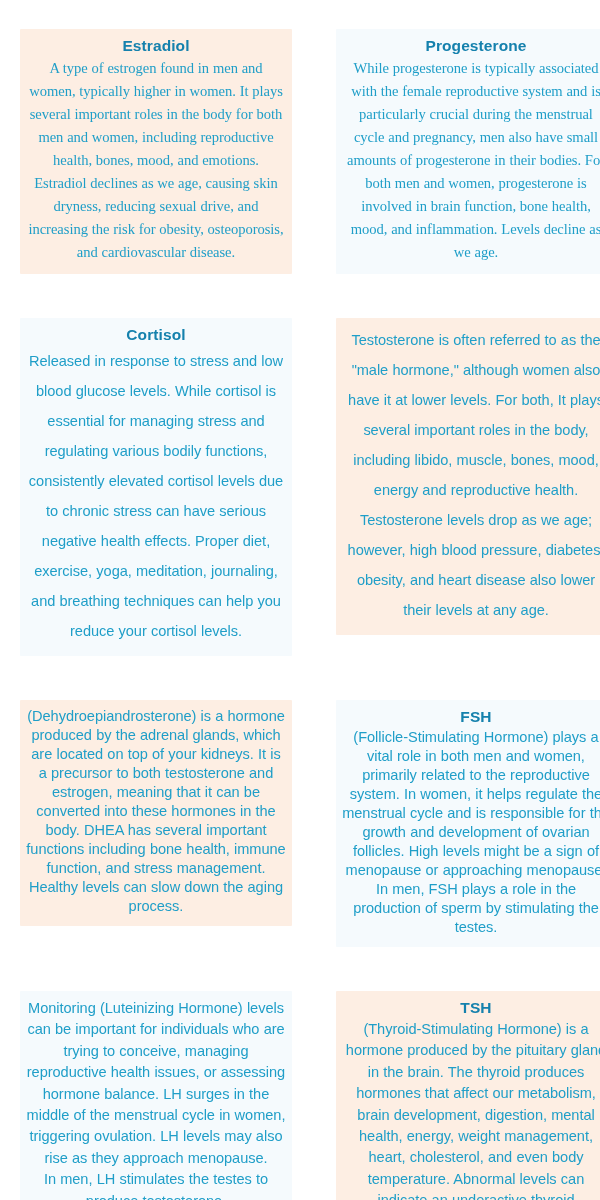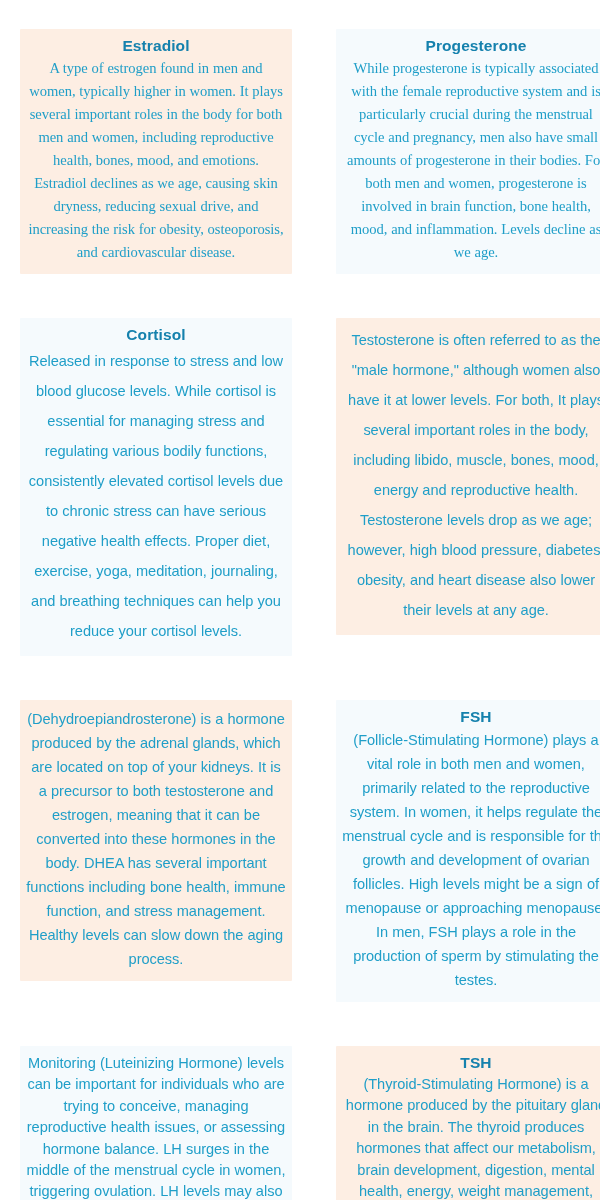--- a/index.html
+++ b/index.html
@@ -60,21 +60,21 @@
     font-size: 14.6px;
     line-height: 21.4px;
     letter-spacing: -0.05px;
     white-space: pre-line;
     word-spacing: 0.2px;
   }
 
   
   .r1 .card-body { line-height: 23px; font-family: Liberation Serif, serif; }
   .r2 .card-body { line-height: 30px; }
-  .r3 .card-body { line-height: 24px; }
+  .r3 .card-body { line-height: 19px; }
   .r4 .card-body { line-height: 21.4px; text-align: center; }
 
   .col-left  { }
   .col-right { }
 </style>
 </head>
 <body>
 
 <div class="board">
   <div class="grid">

